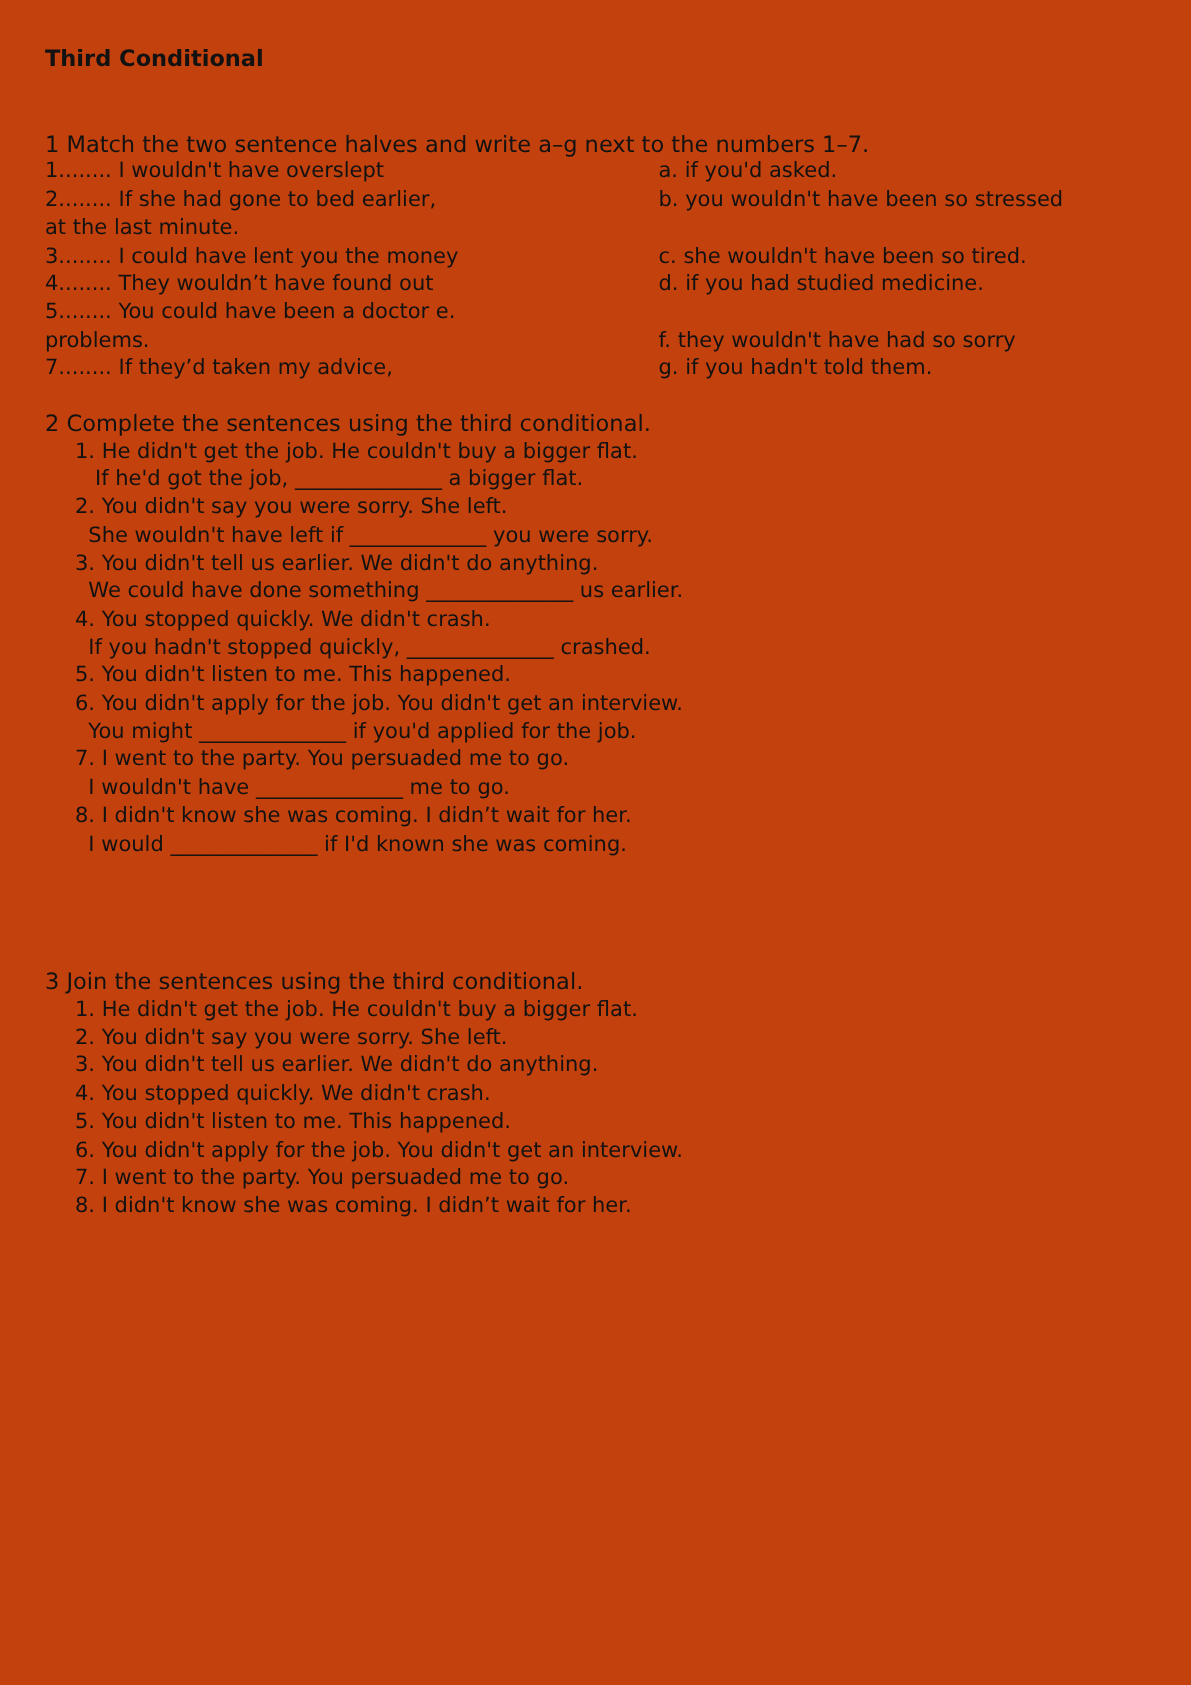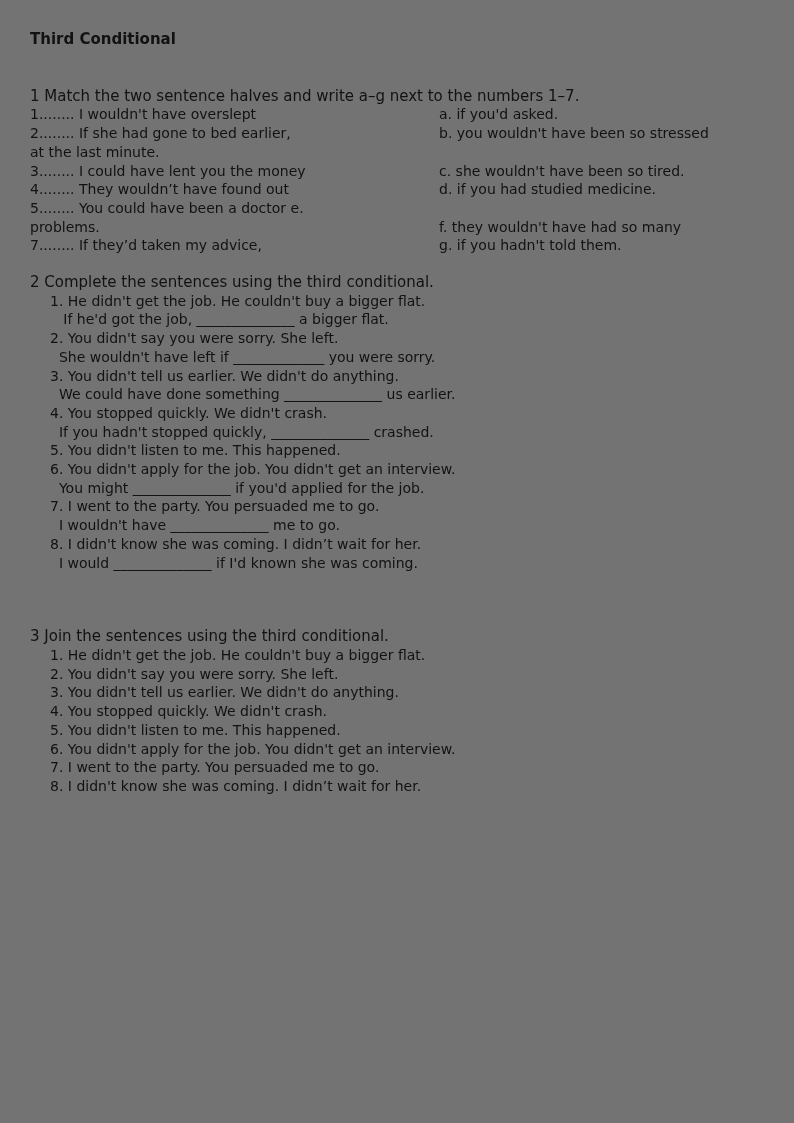--- a/index.html
+++ b/index.html
@@ -1,21 +1,21 @@
 <!DOCTYPE html>
 <html><head>
 <meta charset="utf-8">
 <style>
   html, body { margin: 0; padding: 0; background: #ffffff; }
   .page {
     position: relative;
     width: 794px;
     height: 1123px;
     box-sizing: border-box;
-    background: #737373;
+    background: #c2410c;
     color: #121212;
     font-family: "DejaVu Sans", "Liberation Sans", sans-serif;
     font-size: 14px;
     line-height: 18.7px;
     padding: 30px 28px 0 30px;
     overflow: hidden;
   }
   .title {
     font-size: 15px;
     font-weight: bold;
@@ -23,21 +23,21 @@
     white-space: pre;
   }
   .ex-heading {
     font-size: 15px;
     font-weight: normal;
     margin: 0;
     white-space: pre;
   }
   #ex1 .ex-heading { margin-top: 38px; }
   #ex2 .ex-heading { margin-top: 18px; }
-  #ex3 .ex-heading { margin-top: 55px; }
+  #ex3 .ex-heading { margin-top: 73px; }
   .mrow {
     position: relative;
     white-space: pre;
   }
   .mleft { white-space: pre; }
   .mright {
     position: absolute;
     left: 409px;
     top: 0;
     white-space: pre;
@@ -52,21 +52,21 @@
   <h1 class="title">Third Conditional</h1>
 
   <section id="ex1">
     <h2 class="ex-heading">1 Match the two sentence halves and write a–g next to the numbers 1–7.</h2>
     <div class="mrow"><span class="mleft">1........ I wouldn't have overslept</span><span class="mright">a. if you'd asked.</span></div>
     <div class="mrow"><span class="mleft">2........ If she had gone to bed earlier,</span><span class="mright">b. you wouldn't have been so stressed</span></div>
     <div class="mrow"><span class="mleft">at the last minute.</span><span class="mright"></span></div>
     <div class="mrow"><span class="mleft">3........ I could have lent you the money</span><span class="mright">c. she wouldn't have been so tired.</span></div>
     <div class="mrow"><span class="mleft">4........ They wouldn’t have found out</span><span class="mright">d. if you had studied medicine.</span></div>
     <div class="mrow"><span class="mleft">5........ You could have been a doctor e.</span></div>
-    <div class="mrow"><span class="mright">f. they wouldn't have had so many</span></div>
+    <div class="mrow"><span class="mright">f. they wouldn't have had so sorry</span></div>
     <div class="mrow"><span class="mleft">problems.</span><span class="mright"></span></div>
     <div class="mrow"><span class="mleft">7........ If they’d taken my advice,</span><span class="mright">g. if you hadn't told them.</span></div>
   </section>
 
   <section id="ex2">
     <h2 class="ex-heading">2 Complete the sentences using the third conditional.</h2>
     <div class="line">1. He didn't get the job. He couldn't buy a bigger flat.</div>
     <div class="line">   If he'd got the job, ______________ a bigger flat.</div>
     <div class="line">2. You didn't say you were sorry. She left.</div>
     <div class="line">  She wouldn't have left if _____________ you were sorry.</div>

